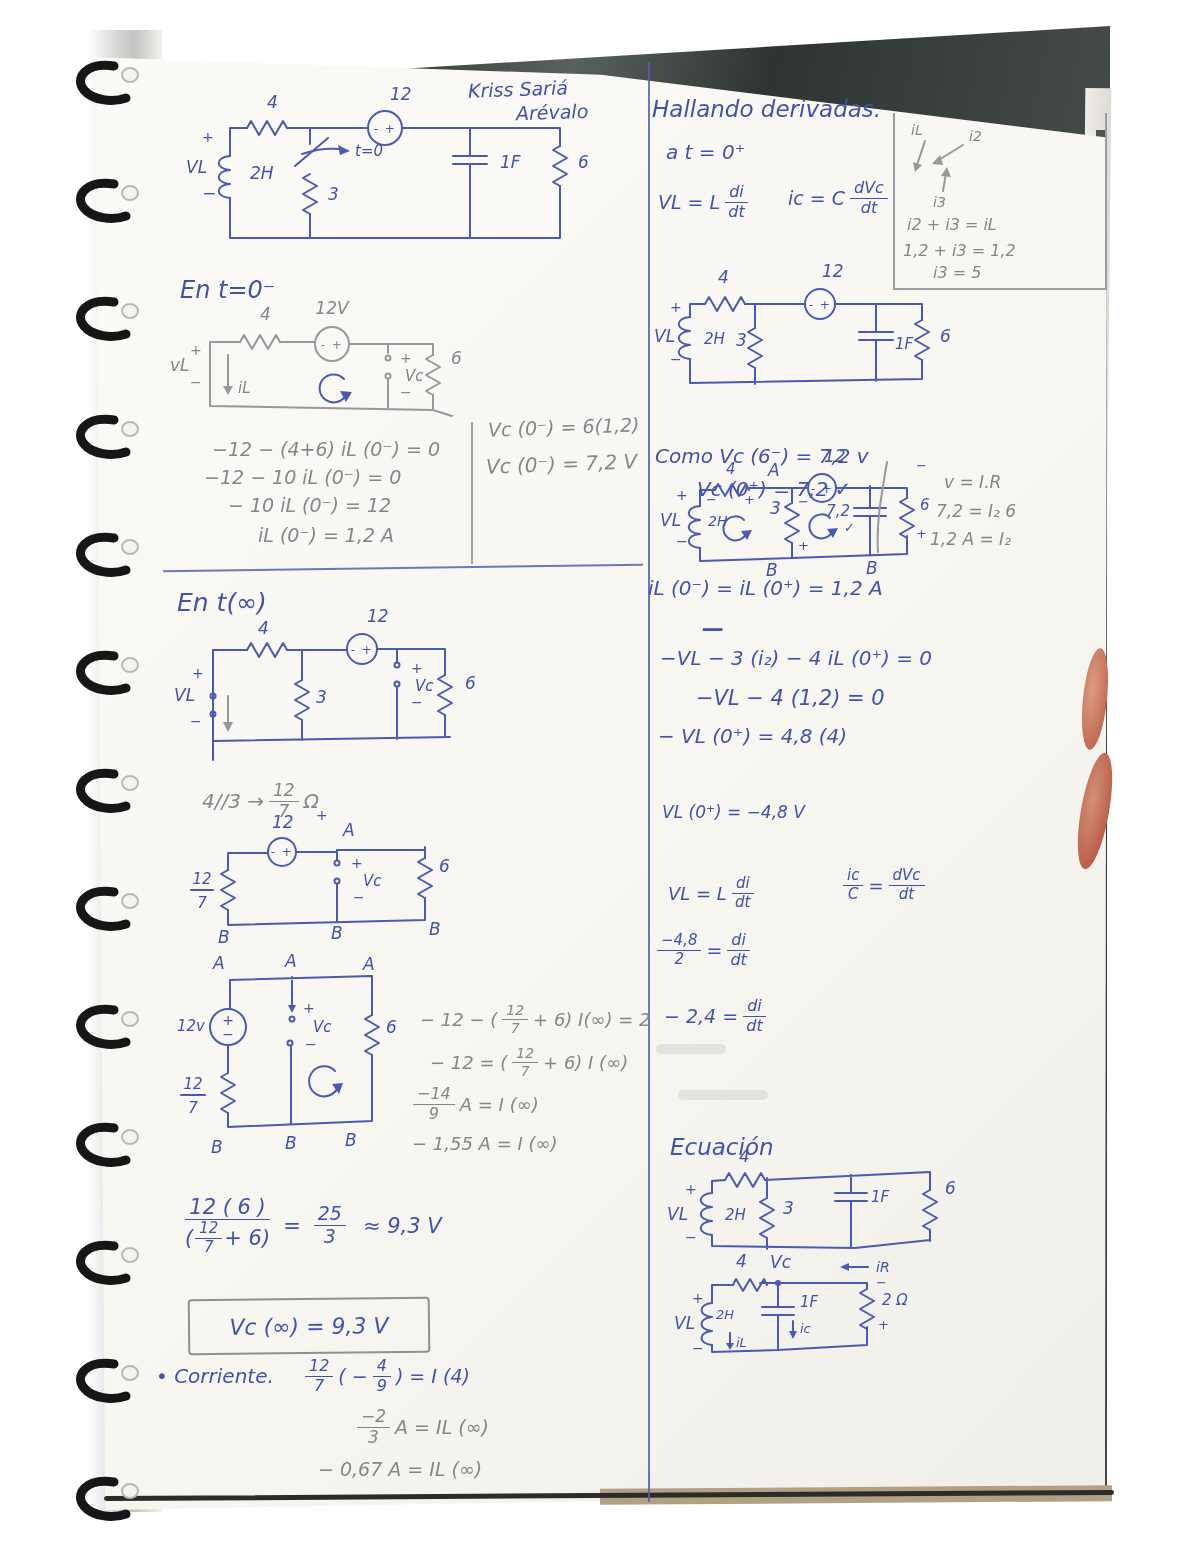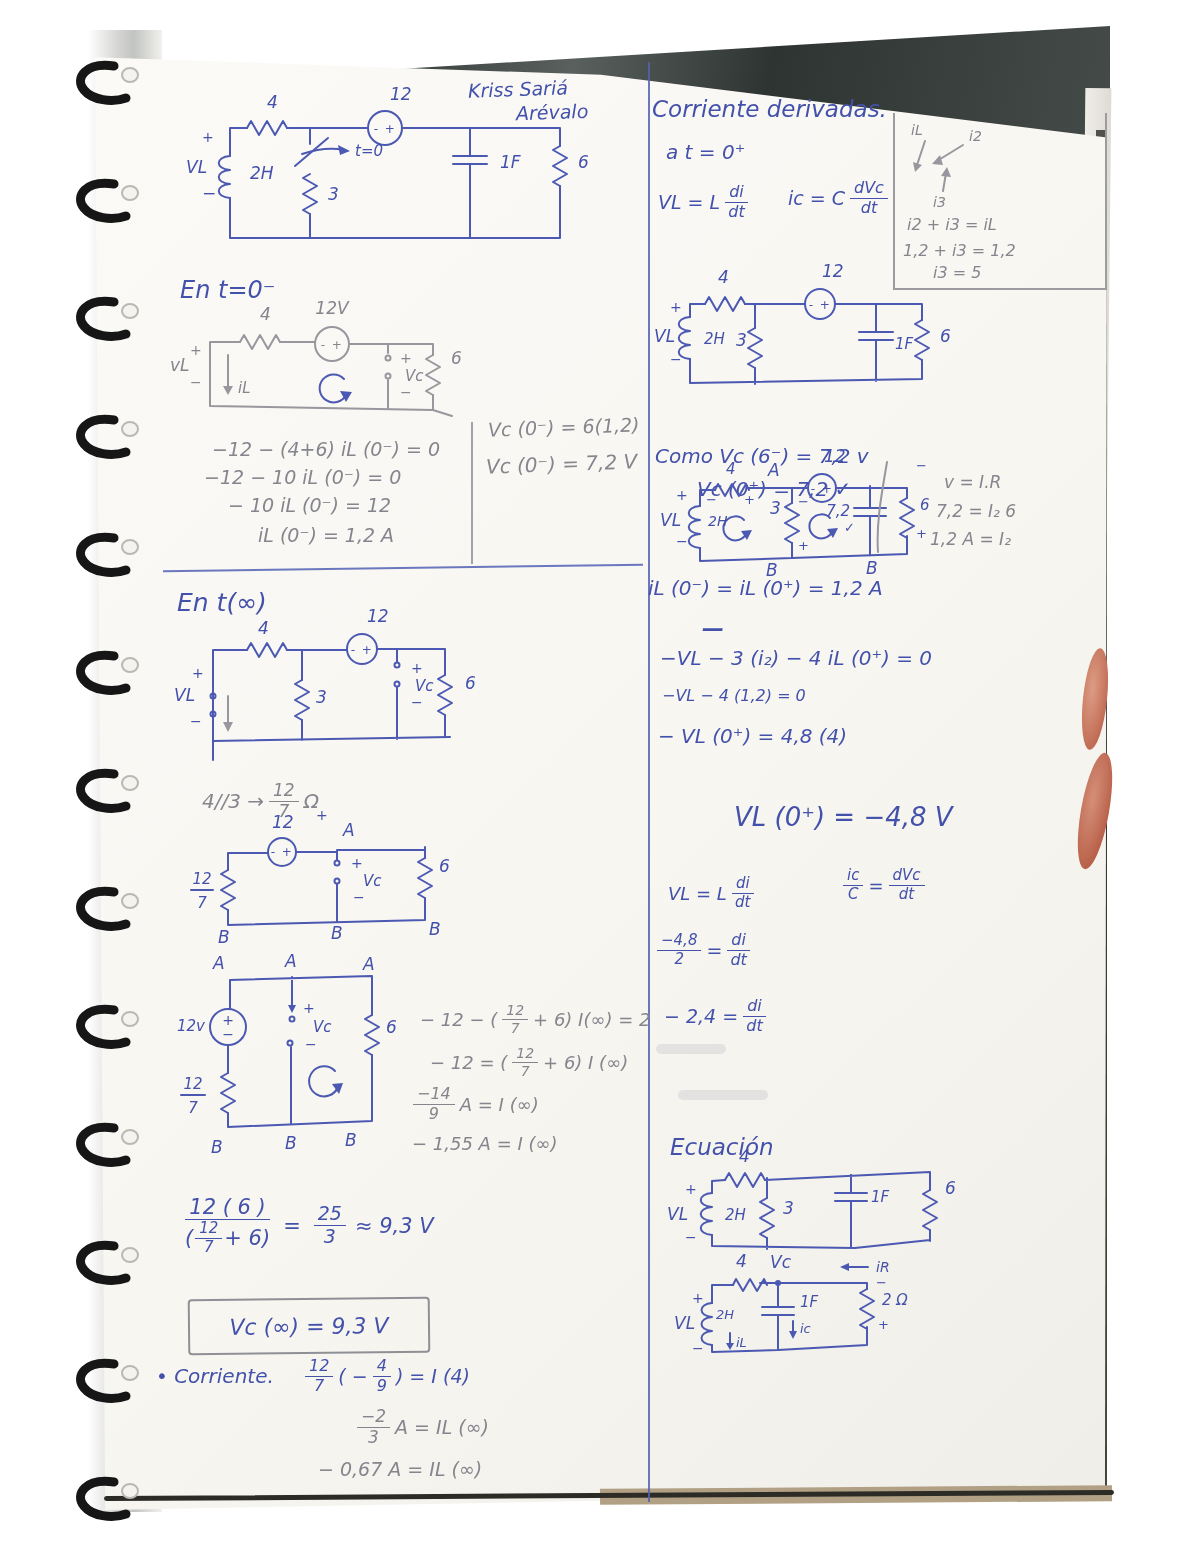--- a/index.html
+++ b/index.html
@@ -286,21 +286,21 @@
             <span class="fd">7</span>
           </span>
         <span>+ 6)</span>
       </span>
     </span>
     <span style="margin:0 8px">=</span>
     <span class="frac" style="font-size:19px">
         <span class="fn">25</span>
         <span class="fd">3</span>
       </span>
-    <span style="margin-left:4px">≈  9,3 V</span>
+    <span style="margin-left:12px">≈  9,3 V</span>
   </div>
 
   <div class="resbox" style="left:188px;top:1298px;width:238px;height:52px">
     <span class="row" style="position:static;font-size:22px">Vc (∞)  =  9,3 V</span>
   </div>
 
   <div class="t" style="left:156px;top:1364px;font-size:20px">• Corriente.</div>
   <div class="row" style="left:300px;top:1358px;font-size:19px">
     <span class="frac" style="font-size:16px">
         <span class="fn">12</span>
@@ -315,21 +315,21 @@
   </div>
   <div class="row g" style="left:352px;top:1408px;font-size:19px">
     <span class="frac" style="font-size:17px">
         <span class="fn">−2</span>
         <span class="fd">3</span>
       </span>
     <span>A   = IL (∞)</span>
   </div>
   <div class="row g" style="left:318px;top:1458px;font-size:19px">− 0,67 A = IL (∞)</div>
 
-  <div class="t" style="left:652px;top:96px;font-size:23px">Corriente derivadas.</div>
+  <div class="t" style="left:652px;top:96px;font-size:23px">Hallando derivadas.</div>
   <div class="t" style="left:666px;top:140px;font-size:20px">a   t = 0⁺</div>
 
   <div class="row" style="left:658px;top:184px;font-size:19px">
     <span>VL = L</span>
     <span class="frac" style="font-size:16px">
         <span class="fn">di</span>
         <span class="fd">dt</span>
       </span>
   </div>
   <div class="row" style="left:788px;top:180px;font-size:19px">
@@ -422,24 +422,24 @@
   </svg>
 
   <div class="row g" style="left:944px;top:472px;font-size:17px">v = I.R</div>
   <div class="row g" style="left:936px;top:501px;font-size:17px">7,2 = I₂ 6</div>
   <div class="row g" style="left:930px;top:529px;font-size:17px">1,2 A  =  I₂</div>
 
   <div class="t" style="left:648px;top:576px;font-size:20px">iL (0⁻) = iL (0⁺) =  1,2 A</div>
   <div class="t" style="left:702px;top:616px;font-size:22px;font-weight:bold">—</div>
 
   <div class="t" style="left:660px;top:646px;font-size:20px">−VL − 3 (i₂) − 4 iL (0⁺) = 0</div>
-  <div class="t" style="left:662px;top:686px;font-size:16px">−VL −  4 (1,2)  = 0</div>
+  <div class="t" style="left:696px;top:686px;font-size:21px">−VL −  4 (1,2)  = 0</div>
   <div class="t" style="left:658px;top:724px;font-size:20px">− VL (0⁺) = 4,8  (4)</div>
 
-  <div class="t" style="left:734px;top:802px;font-size:26px">VL (0⁺) =   −4,8 V</div>
+  <div class="t" style="left:662px;top:802px;font-size:17px">VL (0⁺) =   −4,8 V</div>
 
   <div class="row" style="left:668px;top:876px;font-size:18px">
     <span>VL = L</span>
     <span class="frac" style="font-size:15px">
         <span class="fn">di</span>
         <span class="fd">dt</span>
       </span>
   </div>
   <div class="row" style="left:838px;top:868px;font-size:18px">
     <span class="frac" style="font-size:15px">

